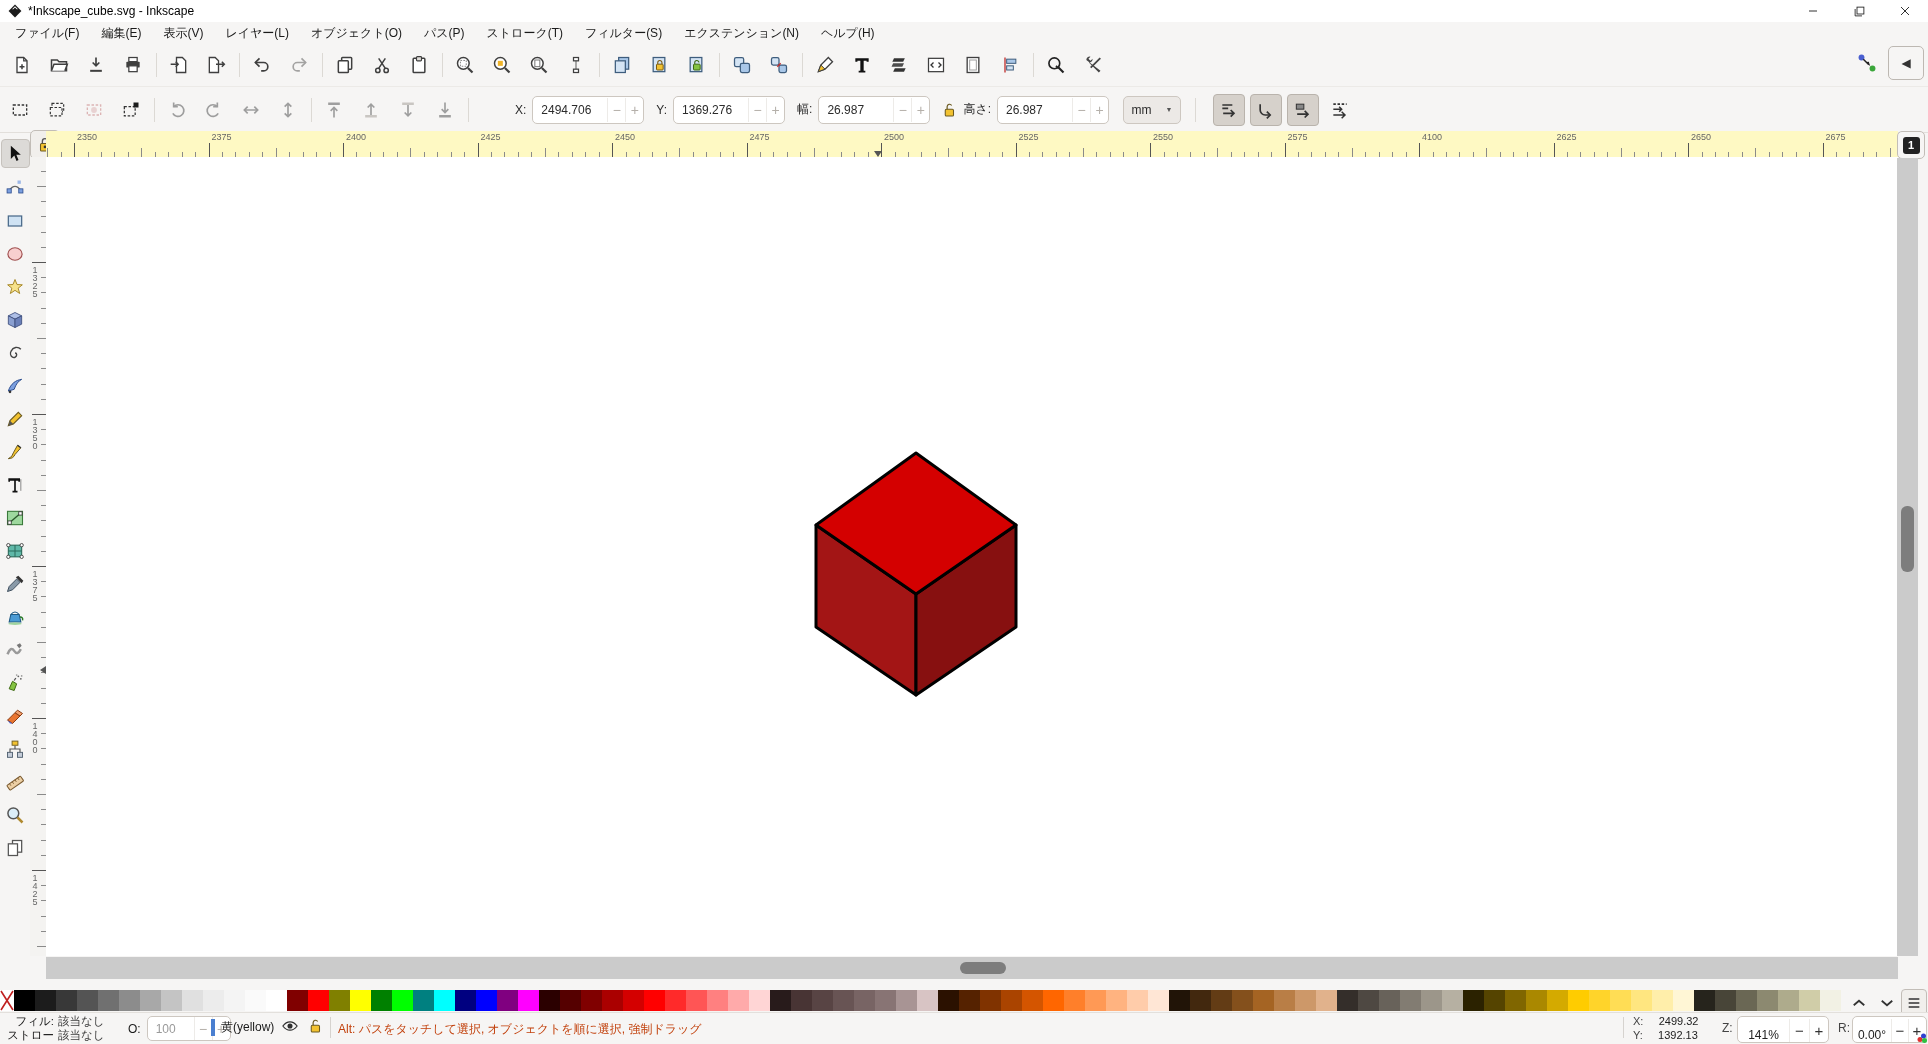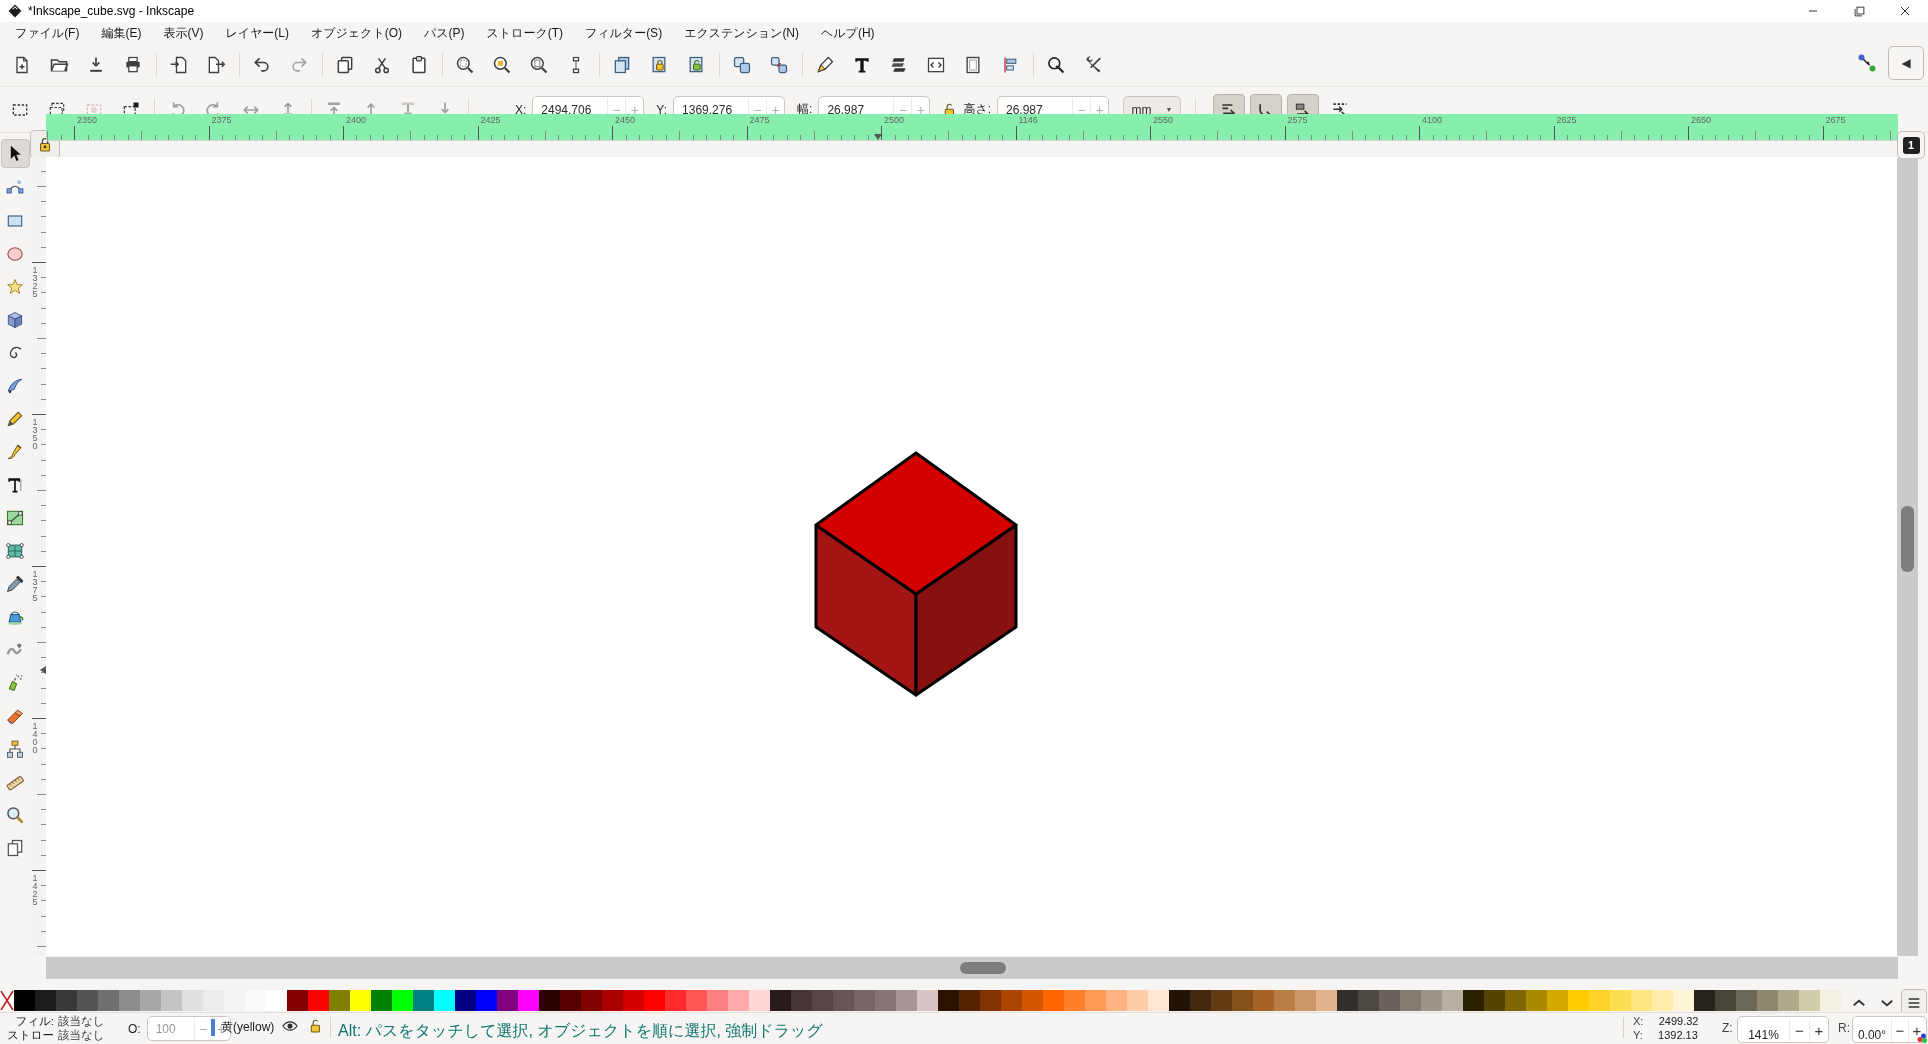--- a/index.html
+++ b/index.html
@@ -25,21 +25,21 @@
   
   .tooloptions{left:0;top:86px;width:1928px;height:45px;display:flex;align-items:center;background:#f6f5f4;border-top:1px solid #eceae7;border-bottom:1px solid #e2dfdb;padding-left:4px}
   .to-label{font-size:12px;color:#2b2b2b;margin:0 6px 0 12px;white-space:nowrap}
   .field-box{display:flex;align-items:center;background:#fff;border:1px solid #cdc7c0;border-radius:5px;height:26px;overflow:hidden}
   .field-box .val{padding:0 8px;font-size:12px;color:#2b2b2b;min-width:58px}
   .spin{width:17px;text-align:center;color:#b5b0aa;font-size:14px;border-left:1px solid #edebe8;line-height:24px}
   .unit-box{display:flex;align-items:center;justify-content:center;gap:14px;background:#ece9e6;border:1px solid #cdc7c0;border-radius:5px;height:26px;width:56px;font-size:12px;color:#2b2b2b;margin-left:14px}
   .toggle-btn{width:30px;height:30px;border-radius:4px;display:flex;align-items:center;justify-content:center;margin-left:5px;border:1px solid transparent}
   .toggle-btn.active{background:#d6d1cb;border-color:#b9b3ac}
   
-  .hruler{left:46px;top:114px;width:1852px;height:26px;background:#86efac;border-bottom:1px solid #d8d5d1;overflow:hidden}
+  .hruler{left:46px;top:131px;width:1852px;height:26px;background:#fef9c3;border-bottom:1px solid #d8d5d1;overflow:hidden}
   .vruler{left:30px;top:157px;width:16px;height:799px;background:#f4f3f1;border-right:1px solid #d8d5d1;overflow:hidden}
   .tick{position:absolute;background:#8a8a8a}
   .tick.major{background:#555}
   .ruler-num{position:absolute;font-size:9px;color:#666}
   .vnum{line-height:8px;text-align:center;width:10px}
   .corner-lock{left:30px;top:130px;width:28px;height:27px;border:1px solid #c2bdb7;border-radius:5px;background:#f1efec;display:flex;align-items:center;justify-content:center}
   .page-btn{left:1897px;top:131px;width:26px;height:26px;border:1px solid #c2bdb7;border-radius:5px;background:#f6f5f4;display:flex;align-items:center;justify-content:center}
   .page-btn .pg{width:17px;height:17px;background:#222;color:#fff;font-size:11px;font-weight:bold;border-radius:3px;display:flex;align-items:center;justify-content:center}
   .toolbox{left:0;top:136px;width:30px;height:854px;background:#f6f5f4;display:flex;flex-direction:column;align-items:center;padding-top:3px}
   .tool-btn{width:27px;height:27px;margin-bottom:6px;display:flex;align-items:center;justify-content:center;border-radius:4px}
@@ -61,21 +61,21 @@
   .statusbar{left:0;top:1012px;width:1928px;height:32px;background:#f6f5f4;border-top:1px solid #e3e0dc;font-size:12px;color:#2b2b2b}
   .fs-labels{position:absolute;left:2px;top:1014px;width:52px;text-align:right;line-height:14px;font-size:11.5px}
   .fs-values{position:absolute;left:58px;top:1014px;line-height:14px;font-size:11.5px;color:#3c3c3c}
   .opacity{position:absolute;left:128px;top:1016px;display:flex;align-items:center}
   .opacity .field-box{height:23px}
   .opacity .val{min-width:30px;color:#9a9a9a}
   .layer-chip{position:absolute;left:211px;top:1019px;width:4px;height:17px;background:#4a7fd0}
   .layer-name{position:absolute;left:221px;top:1019px;font-size:12px}
   .status-icon{position:absolute;top:1017px;width:20px;height:20px}
   .sb-sep{position:absolute;top:1017px;width:1px;height:21px;background:#d6d3cf}
-  .status-msg{position:absolute;left:338px;top:1021px;font-size:16px;color:#0f766e;white-space:nowrap}
+  .status-msg{position:absolute;left:338px;top:1021px;font-size:12px;color:#c2410c;white-space:nowrap}
   .xy-block{position:absolute;left:1633px;top:1014px;line-height:14px;font-size:11px;color:#444}
   .xy-block .num{display:inline-block;width:52px;text-align:right;color:#222}
   .zr-label{position:absolute;top:1021px;font-size:12px;color:#444}
   .zr-box{position:absolute;top:1016px;height:25px;background:#fff;border:1px solid #cdc7c0;border-radius:5px;display:flex;align-items:flex-end;overflow:hidden}
   .zr-box .val{padding:0 8px;font-size:12px;color:#222;text-align:center}
   .zr-box .sp{width:20px;text-align:center;color:#333;font-size:15px;border-left:1px solid #edebe8;line-height:23px}
   .cm-icon{position:absolute;left:1916px;top:1032px;width:12px;height:12px}
   svg{display:block}
 </style>
 </head>
@@ -640,21 +640,21 @@
     <div class="tick" style="left: 848.5px; bottom: 0px; width: 1px; height: 5px;"></div>
     <div class="tick" style="left: 861.9px; bottom: 0px; width: 1px; height: 5px;"></div>
     <div class="tick" style="left: 875.4px; bottom: 0px; width: 1px; height: 5px;"></div>
     <div class="tick" style="left: 888.8px; bottom: 0px; width: 1px; height: 5px;"></div>
     <div class="tick" style="left: 902.3px; bottom: 0px; width: 1px; height: 9px;"></div>
     <div class="tick" style="left: 915.7px; bottom: 0px; width: 1px; height: 5px;"></div>
     <div class="tick" style="left: 929.1px; bottom: 0px; width: 1px; height: 5px;"></div>
     <div class="tick" style="left: 942.6px; bottom: 0px; width: 1px; height: 5px;"></div>
     <div class="tick" style="left: 956px; bottom: 0px; width: 1px; height: 5px;"></div>
     <div class="tick major" style="left: 969.5px; bottom: 0px; width: 1px; height: 14px;"></div>
-    <span class="ruler-num" style="left: 972.5px; top: 1px;">1146</span>
+    <span class="ruler-num" style="left: 972.5px; top: 1px;">2525</span>
     <div class="tick" style="left: 983px; bottom: 0px; width: 1px; height: 5px;"></div>
     <div class="tick" style="left: 996.4px; bottom: 0px; width: 1px; height: 5px;"></div>
     <div class="tick" style="left: 1009.9px; bottom: 0px; width: 1px; height: 5px;"></div>
     <div class="tick" style="left: 1023.3px; bottom: 0px; width: 1px; height: 5px;"></div>
     <div class="tick" style="left: 1036.8px; bottom: 0px; width: 1px; height: 9px;"></div>
     <div class="tick" style="left: 1050.2px; bottom: 0px; width: 1px; height: 5px;"></div>
     <div class="tick" style="left: 1063.7px; bottom: 0px; width: 1px; height: 5px;"></div>
     <div class="tick" style="left: 1077.1px; bottom: 0px; width: 1px; height: 5px;"></div>
     <div class="tick" style="left: 1090.5px; bottom: 0px; width: 1px; height: 5px;"></div>
     <div class="tick major" style="left: 1104px; bottom: 0px; width: 1px; height: 14px;"></div>

